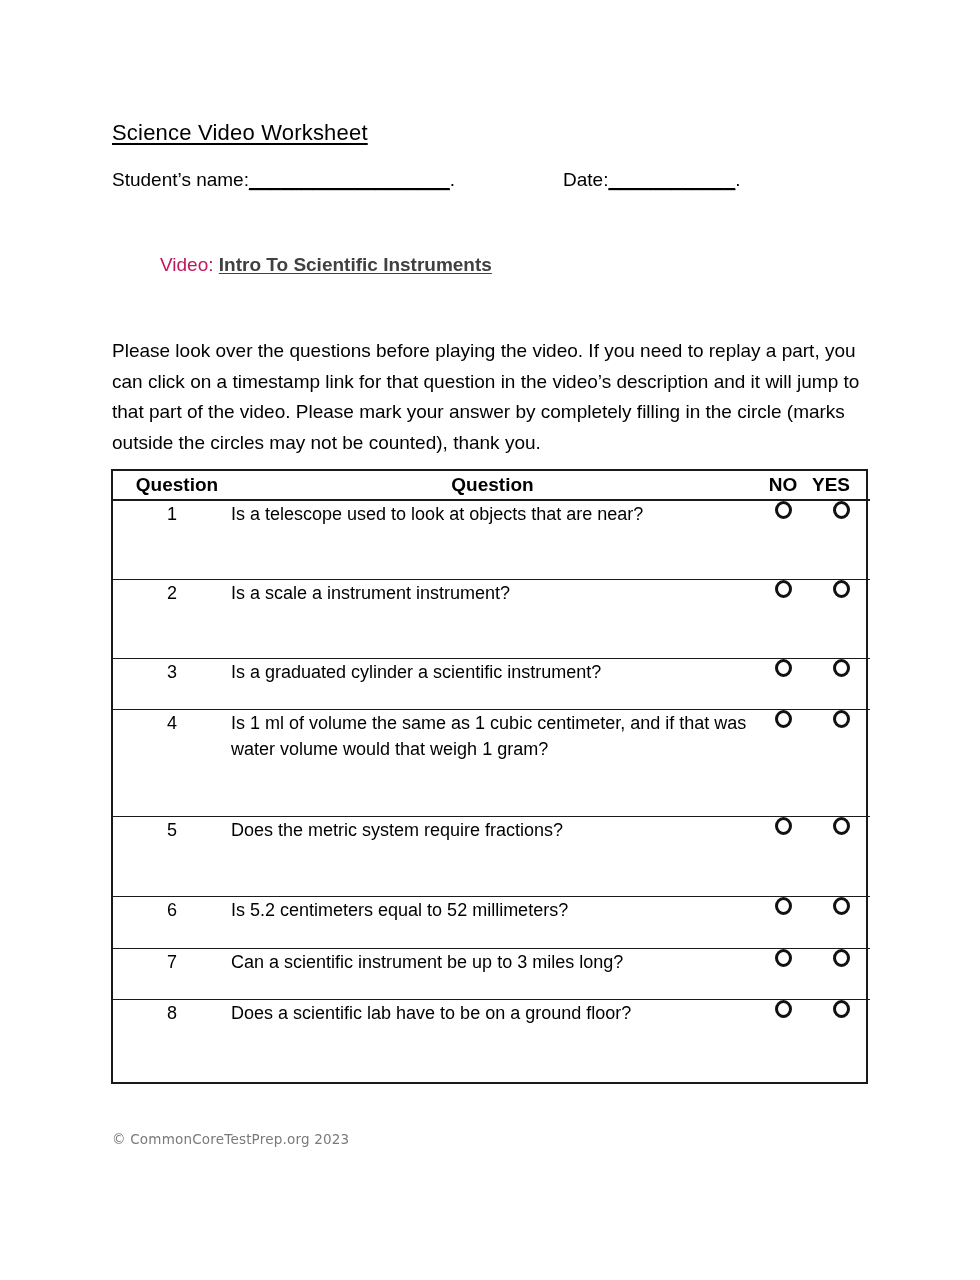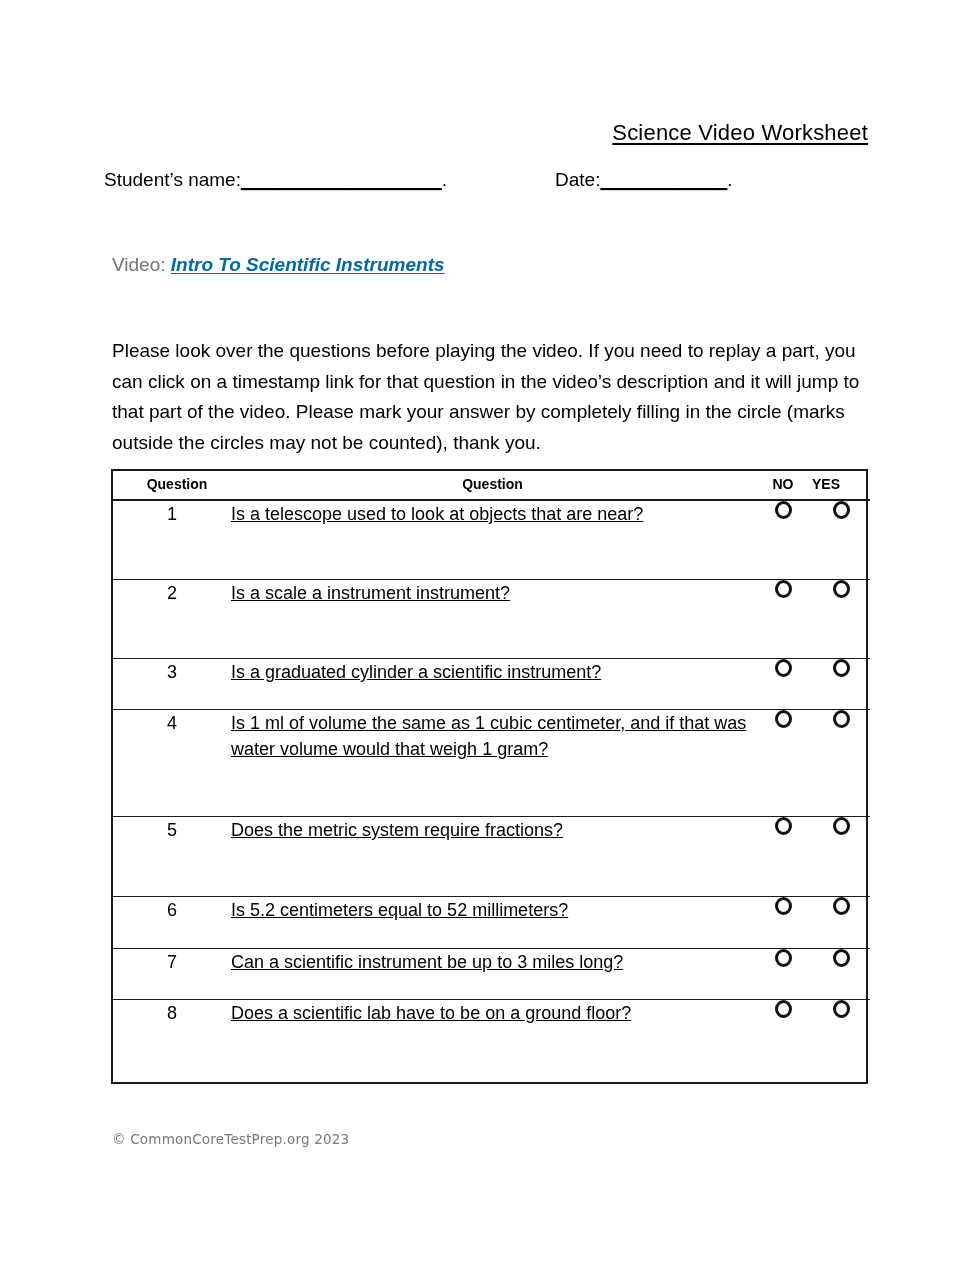--- a/index.html
+++ b/index.html
@@ -23,34 +23,34 @@
     width: 980px;
     height: 1280px;
   }
 
   
   .doc-title {
     position: absolute;
     left: 112px;
     top: 118px;
     width: 756px;
-    text-align: right;
+    text-align: left;
     font-size: 22px;
     line-height: 30px;
     letter-spacing: 0.2px;
   }
   .doc-title span {
     text-decoration: underline;
     text-underline-offset: 3px;
   }
 
   
   .idline {
     position: absolute;
-    left: 104px;
+    left: 112px;
     top: 167px;
     width: 756px;
     font-size: 19px;
     line-height: 26px;
     white-space: nowrap;
   }
   .idline .rule {
     text-decoration: underline;
     text-underline-offset: 2px;
     letter-spacing: 0px;
@@ -62,28 +62,27 @@
 
   
   .videoline {
     position: absolute;
     left: 112px;
     top: 252px;
     font-size: 19px;
     line-height: 26px;
     white-space: nowrap;
   }
-  .videoline .vlabel { color: #737373; }
+  .videoline .vlabel { color: #be185d; margin-left: 48px; }
   .videoline .vlink {
-    color: #0369a1;
+    color: #404040;
     font-weight: bold;
     text-decoration: underline;
     text-underline-offset: 2px;
     cursor: pointer;
-    font-style: italic;
   }
 
   
   .instructions {
     position: absolute;
     left: 112px;
     top: 336px;
     width: 760px;
     font-size: 19px;
     line-height: 30.5px;
@@ -104,21 +103,21 @@
     width: 100%;
     border-collapse: collapse;
     table-layout: fixed;
   }
   .qtable col.c-num   { width: 118px; }
   .qtable col.c-text  { width: 523px; }
   .qtable col.c-no    { width: 58px; }
   .qtable col.c-yes   { width: 58px; }
 
   .qtable thead th {
-    font-size: 14px;
+    font-size: 19px;
     font-weight: bold;
     padding: 2px 0 3px 0;
     border-bottom: 2px solid #1a1a1a;
     vertical-align: middle;
     line-height: 23px;
   }
   .qtable thead th.h-num  { text-align: center; padding-left: 10px; }
   .qtable thead th.h-text { text-align: center; }
   .qtable thead th.h-no   { }
   .qtable thead th.h-yes  { text-align: left; }
@@ -133,21 +132,20 @@
 
   .cell-num {
     text-align: center;
     padding: 5px 10px 0 0;
     line-height: 26px;
   }
   .cell-text {
     text-align: left;
     padding: 5px 4px 0 12px;
     line-height: 26px;
-    text-decoration: underline;
   }
   .cell-opt {
     text-align: center;
     padding: 7px 0 0 0;
   }
 
   
   .bubble {
     display: inline-block;
     width: 17px;

